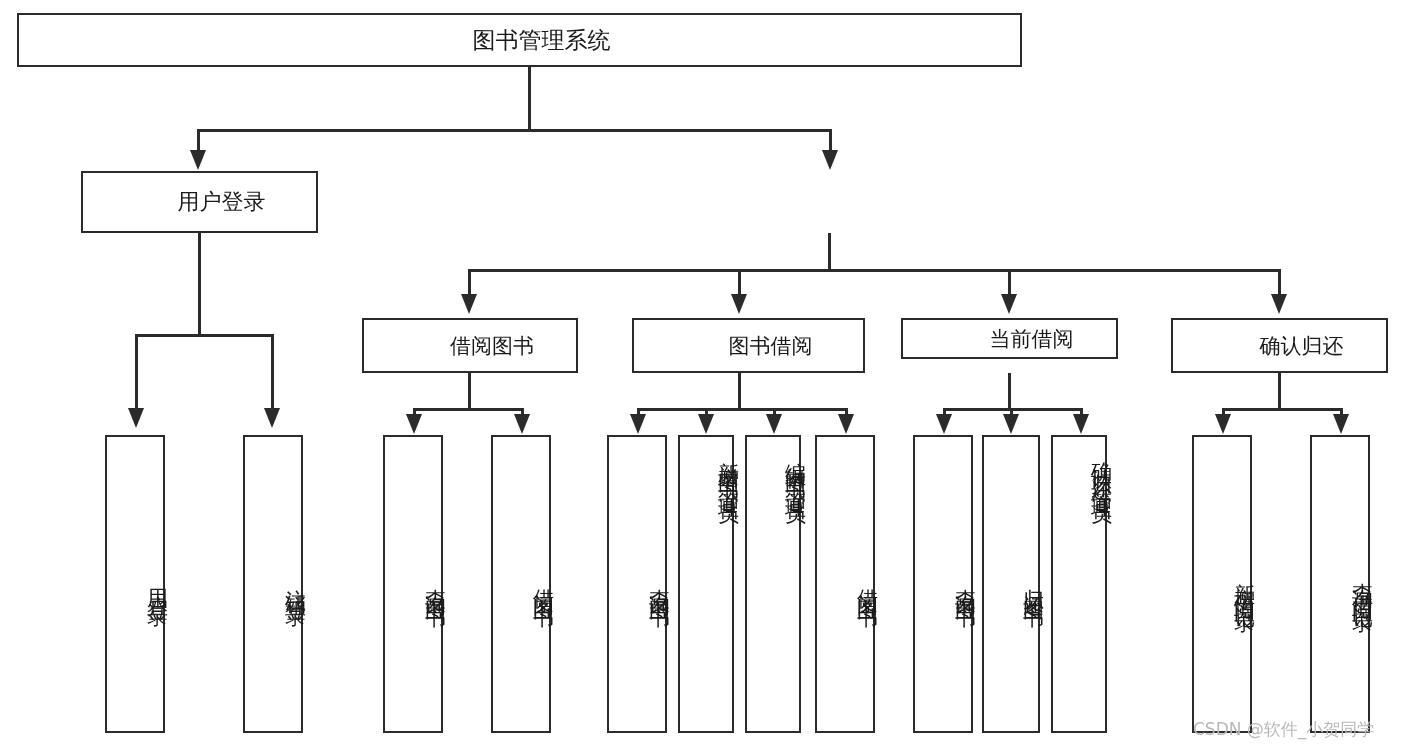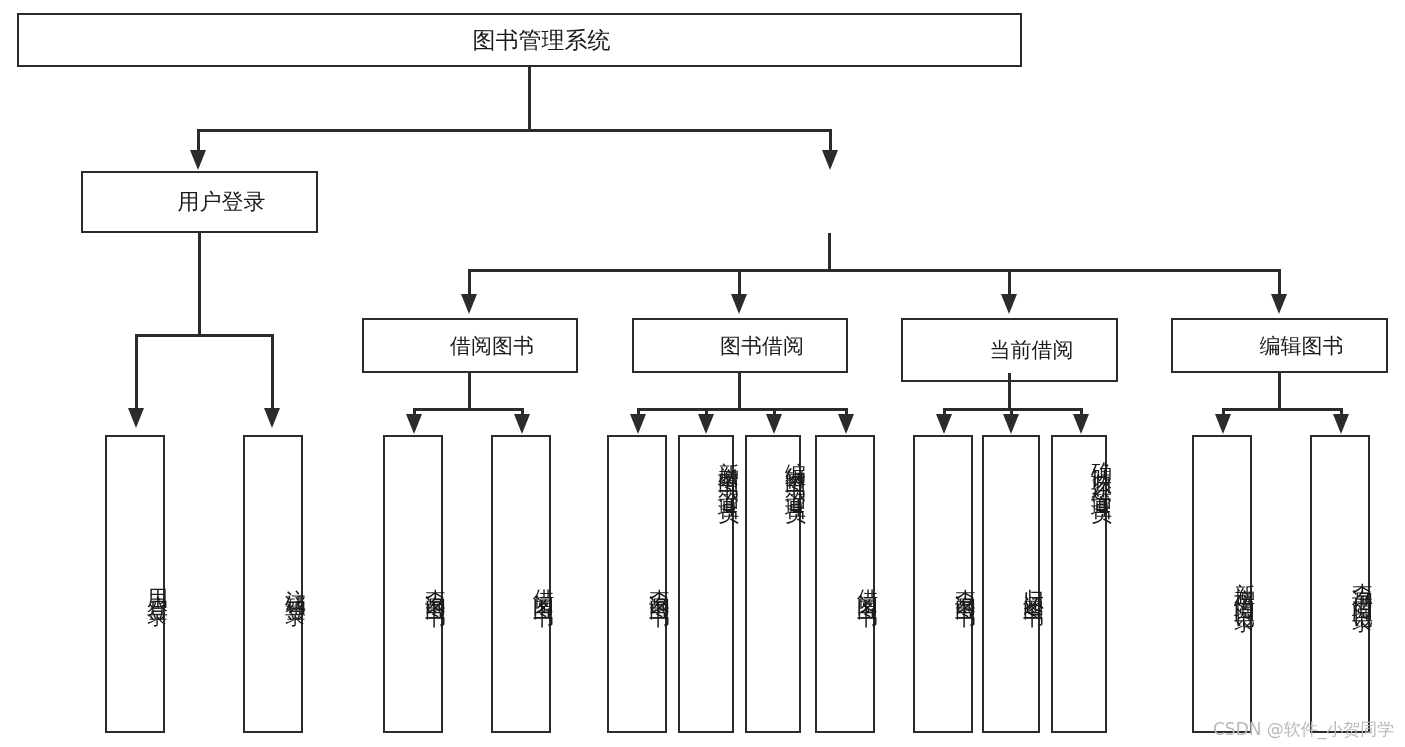--- a/index.html
+++ b/index.html
@@ -77,21 +77,20 @@
     border-right: 8px solid transparent;
     border-top: 20px solid #2b2b2b;
   }
   
   #watermark {
     position: absolute;
     font-size: 17px;
     color: #b9b9b9;
     white-space: nowrap;
     user-select: none;
-    margin-left: 20px;
   }
 </style>
 </head>
 <body>
 
 <div id="canvas">
 
   <div class="node root" style="left:17px; top:13px; width:1005px; height:54px;">
     <span>图书管理系统</span>
   </div>
@@ -123,28 +122,28 @@
   <div class="vline" style="left:738px; top:269px; height:28px;"></div>
   <div class="arrow" style="left:731px; top:294px;"></div>
   <div class="vline" style="left:1008px; top:269px; height:28px;"></div>
   <div class="arrow" style="left:1001px; top:294px;"></div>
   <div class="vline" style="left:1278px; top:269px; height:28px;"></div>
   <div class="arrow" style="left:1271px; top:294px;"></div>
 
   <div class="node lvl3" style="left:362px; top:318px; width:216px; height:55px;">
     <span>借阅图书</span>
   </div>
-  <div class="node lvl3" style="left:632px; top:318px; width:216px; height:55px;">
+  <div class="node lvl3" style="left:632px; top:318px; width:233px; height:55px;">
     <span>图书借阅</span>
   </div>
-  <div class="node lvl3" style="left:901px; top:318px; width:217px; height:64px;">
+  <div class="node lvl3" style="left:901px; top:318px; width:217px; height:41px;">
     <span>当前借阅</span>
   </div>
   <div class="node lvl3" style="left:1171px; top:318px; width:217px; height:55px;">
-    <span>编辑图书</span>
+    <span>确认归还</span>
   </div>
 
   <div class="vline" style="left:468px; top:373px; height:37px;"></div>
   <div class="hline" style="left:413px; top:408px; width:110px;"></div>
   <div class="vline" style="left:413px; top:408px; height:8px;"></div>
   <div class="arrow" style="left:406px; top:414px;"></div>
   <div class="vline" style="left:521px; top:408px; height:8px;"></div>
   <div class="arrow" style="left:514px; top:414px;"></div>
 
   <div class="vline" style="left:738px; top:373px; height:37px;"></div>

